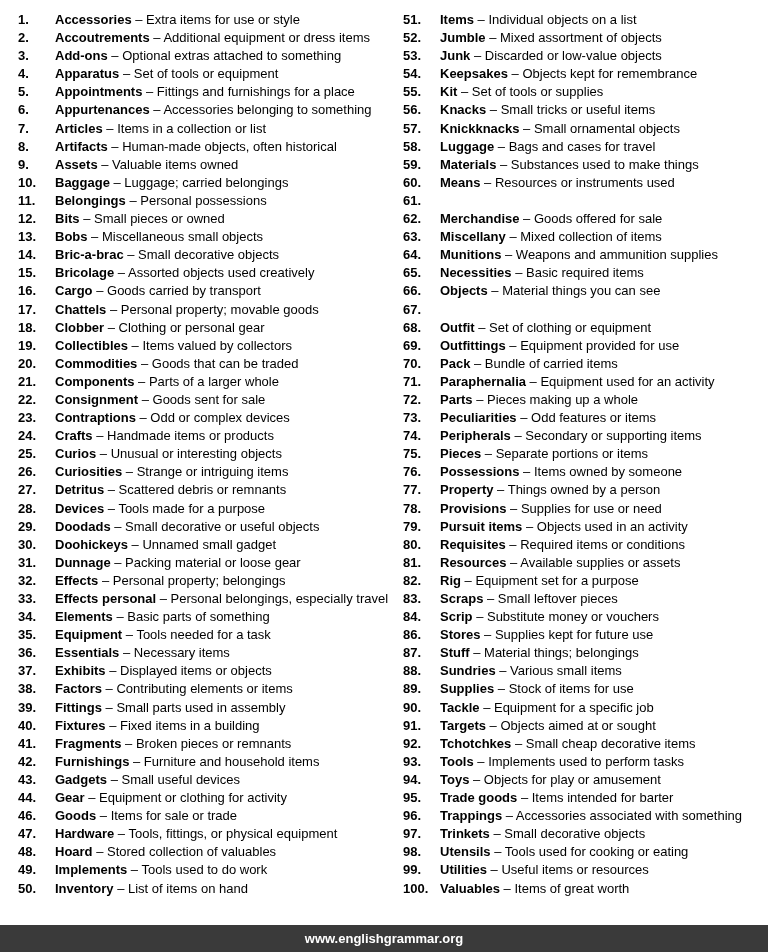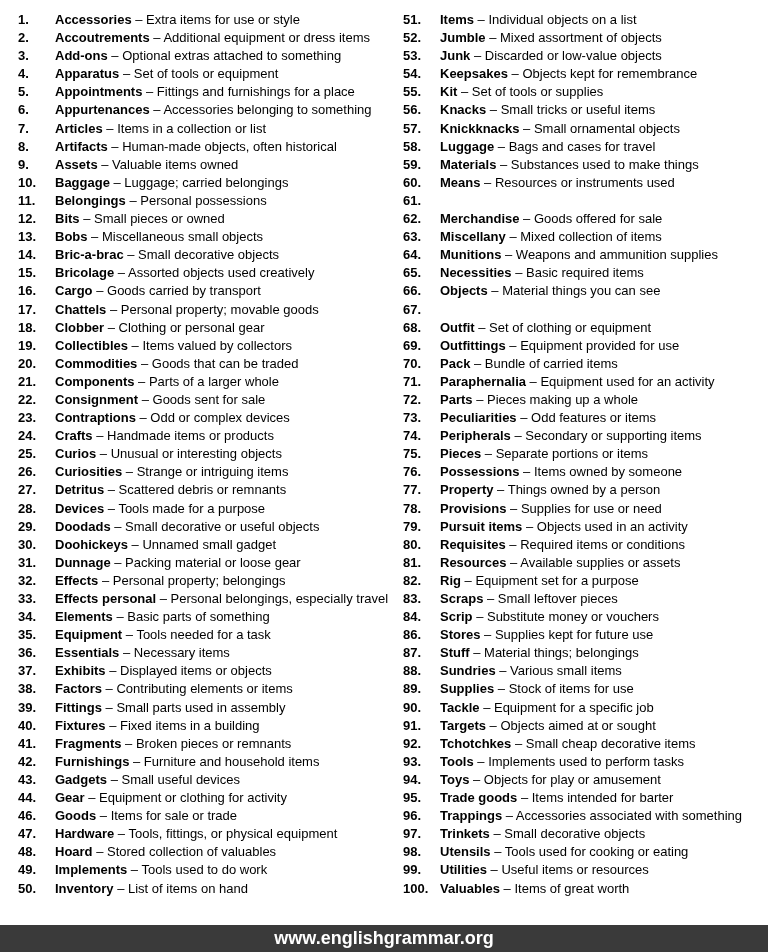--- a/index.html
+++ b/index.html
@@ -47,21 +47,21 @@
     left: 0;
     bottom: 0;
     width: 768px;
     height: 27px;
     background: #3a3a3a;
     text-align: center;
   }
   .footer span {
     color: #ffffff;
     font-weight: bold;
-    font-size: 18px;
+    font-size: 13px;
     line-height: 27px;
   }
 </style>
 </head>
 <body>
 
 <div class="page">
   <div class="columns">
     <div class="col left" id="col-left">
         <div class="row">

